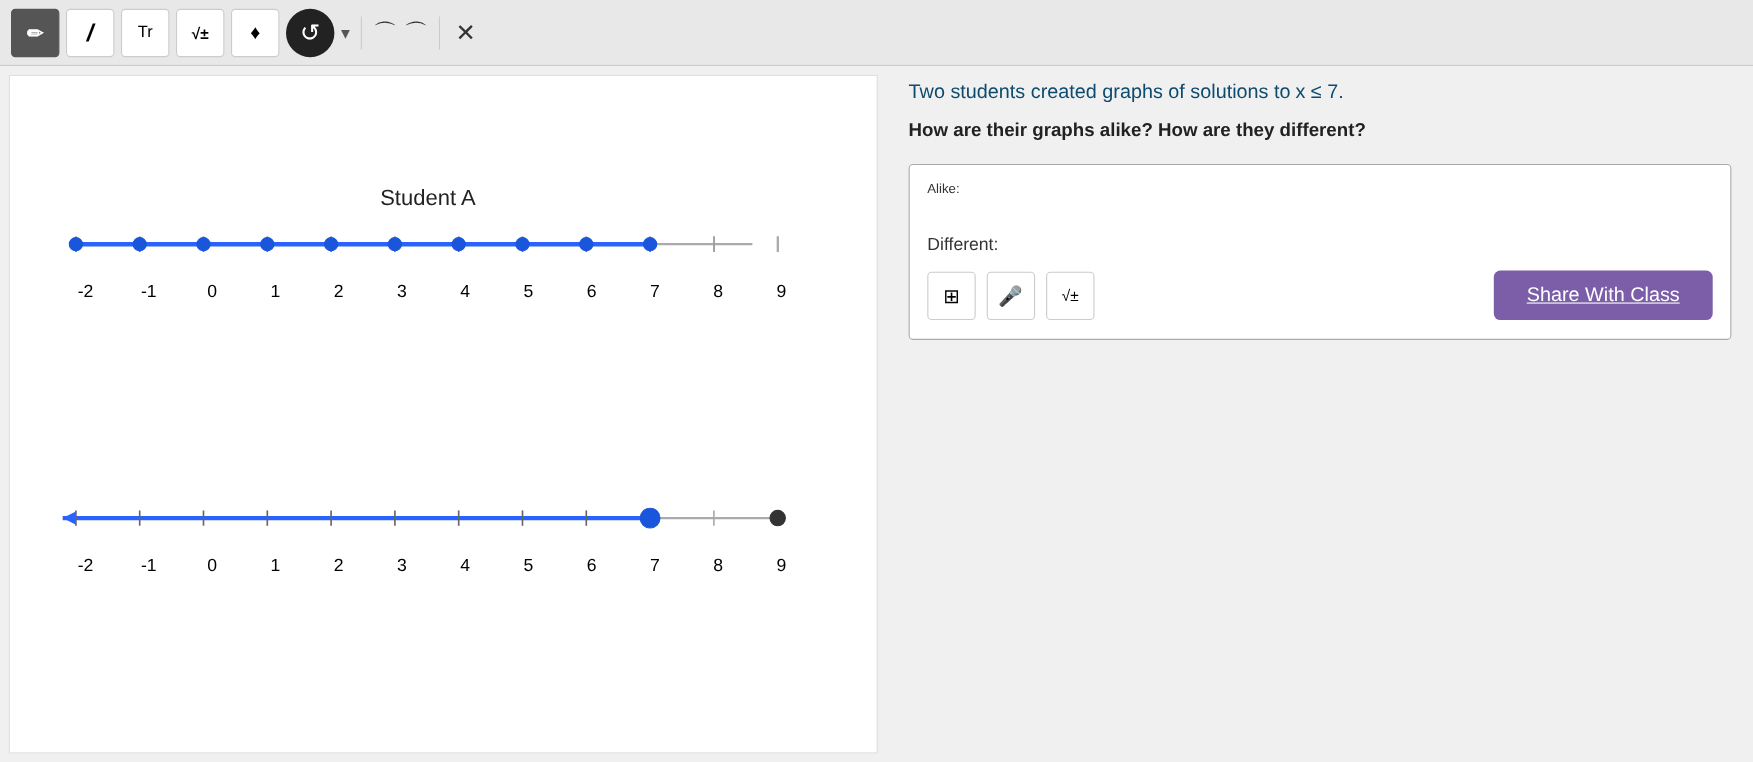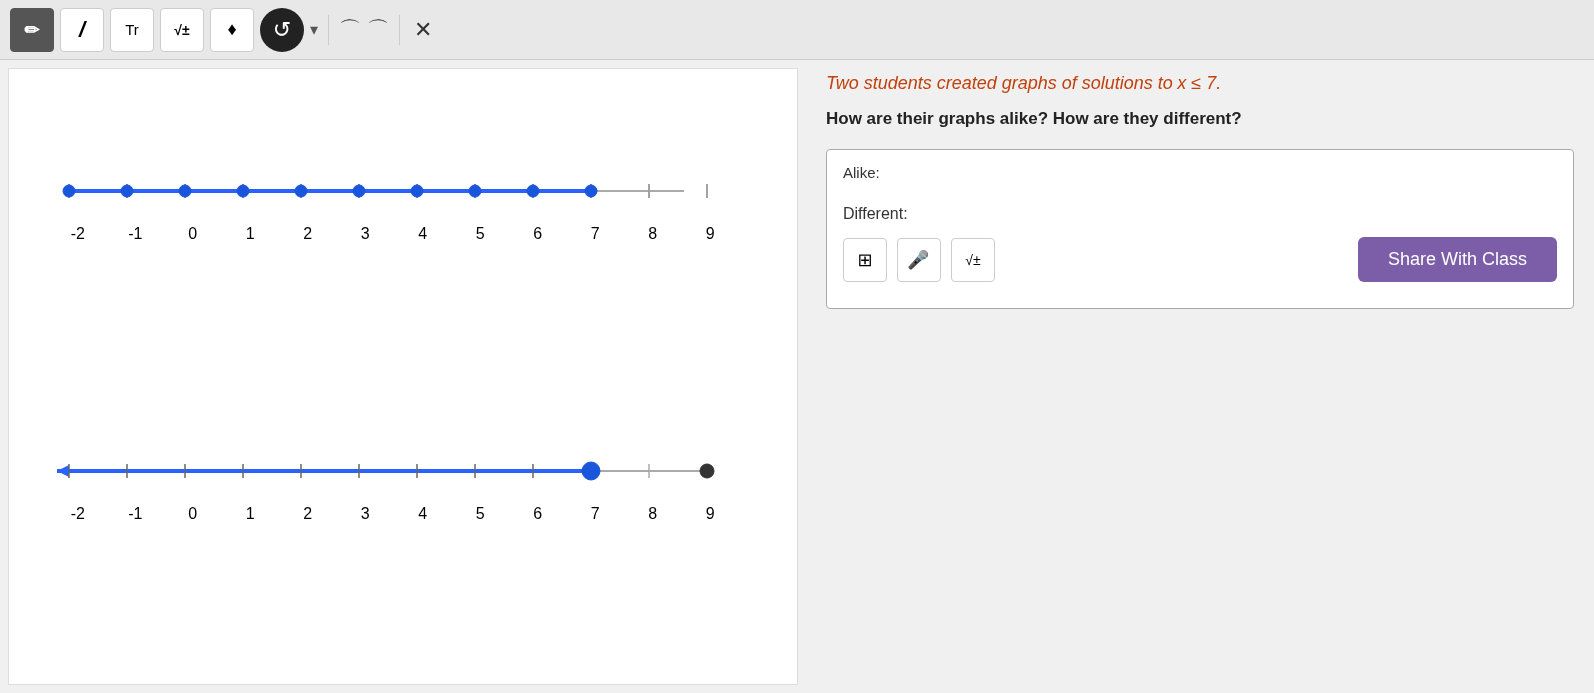--- a/index.html
+++ b/index.html
@@ -106,45 +106,44 @@
     #right-panel {
       flex: 1;
       padding: 10px 20px;
       display: flex;
       flex-direction: column;
       gap: 12px;
     }
 
     .question-text {
       font-size: 18px;
-      color: #c2410c;
+      color: #0c4a6e;
       line-height: 1.5;
       margin-top: 4px;
-      font-style: italic;
     }
 
     .sub-question {
       font-size: 17px;
       color: #222;
       margin-bottom: 8px;
       font-weight: bold;
     }
 
     .answer-box {
       border: 1px solid #aaa;
       border-radius: 4px;
       padding: 14px 16px;
       background: #fff;
       min-height: 160px;
     }
 
     .answer-label {
-      font-size: 15px;
+      font-size: 12px;
       color: #333;
-      margin-bottom: 24px;
+      margin-bottom: 36px;
     }
 
     .answer-diff-label {
       font-size: 16px;
       color: #333;
     }
 
     
     .answer-toolbar {
       display: flex;
@@ -169,20 +168,21 @@
     .share-btn {
       margin-left: auto;
       background: #7b5ea7;
       color: #fff;
       border: none;
       border-radius: 6px;
       padding: 12px 30px;
       font-size: 18px;
       cursor: pointer;
       white-space: nowrap;
+      text-decoration: underline;
     }
 
     .spacer { flex: 1; }
   </style>
 </head>
 <body>
 
 <div id="toolbar">
 
   <div class="tool-btn active">
@@ -218,20 +218,21 @@
   <div class="tool-sep"></div>
 
   <span class="tool-x">✕</span>
 </div>
 
 <div id="main">
 
   <div id="left-panel">
 
     <div style="position:absolute; top: 100px; left: 30px;">
+      <div class="student-label">Student A</div>
       <svg width="700" height="50">
 
         <line x1="30" y1="22" x2="645" y2="22" stroke="#aaa" stroke-width="2"></line>
 
         <line x1="25" y1="22" x2="558" y2="22" stroke="#2962ff" stroke-width="4"></line>
 
         <line x1="30" y1="15" x2="30" y2="29" stroke="#666" stroke-width="1.5"></line>
         <line x1="88" y1="15" x2="88" y2="29" stroke="#666" stroke-width="1.5"></line>
         <line x1="146" y1="15" x2="146" y2="29" stroke="#666" stroke-width="1.5"></line>
         <line x1="204" y1="15" x2="204" y2="29" stroke="#666" stroke-width="1.5"></line>

